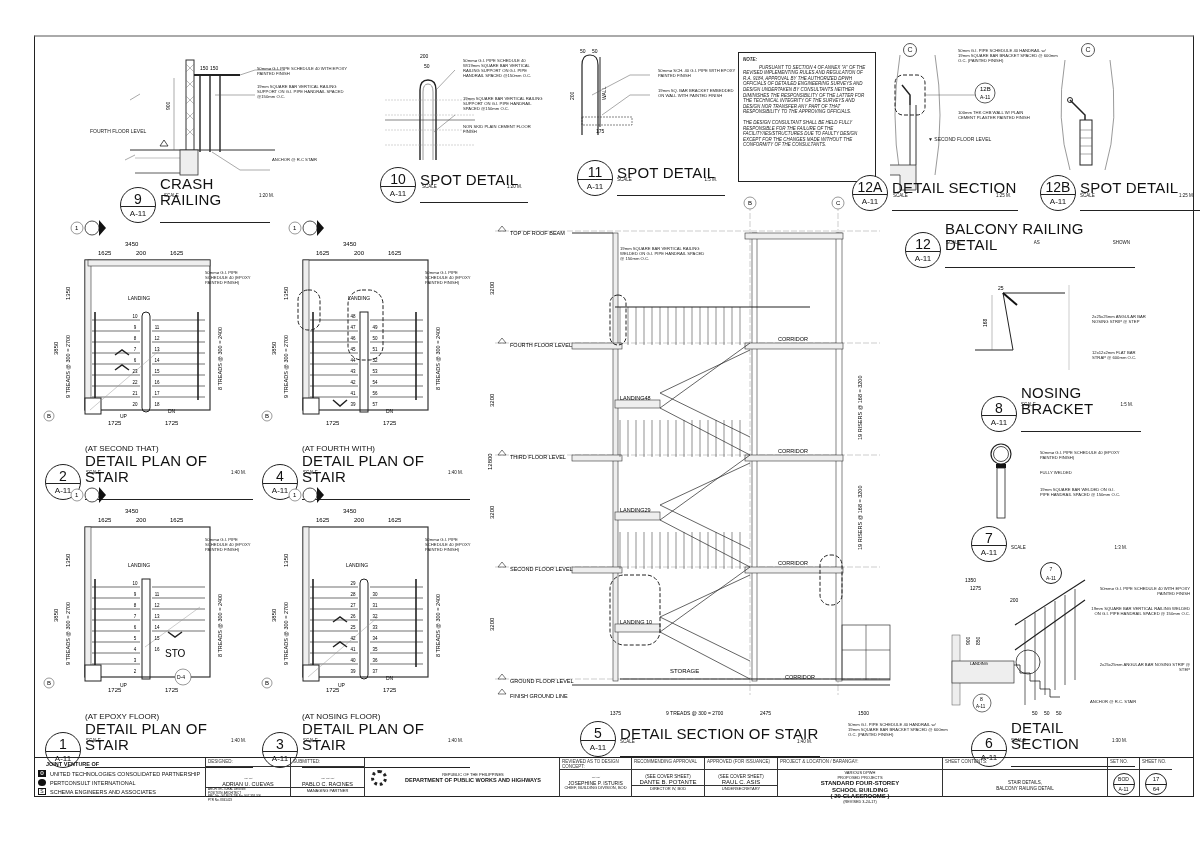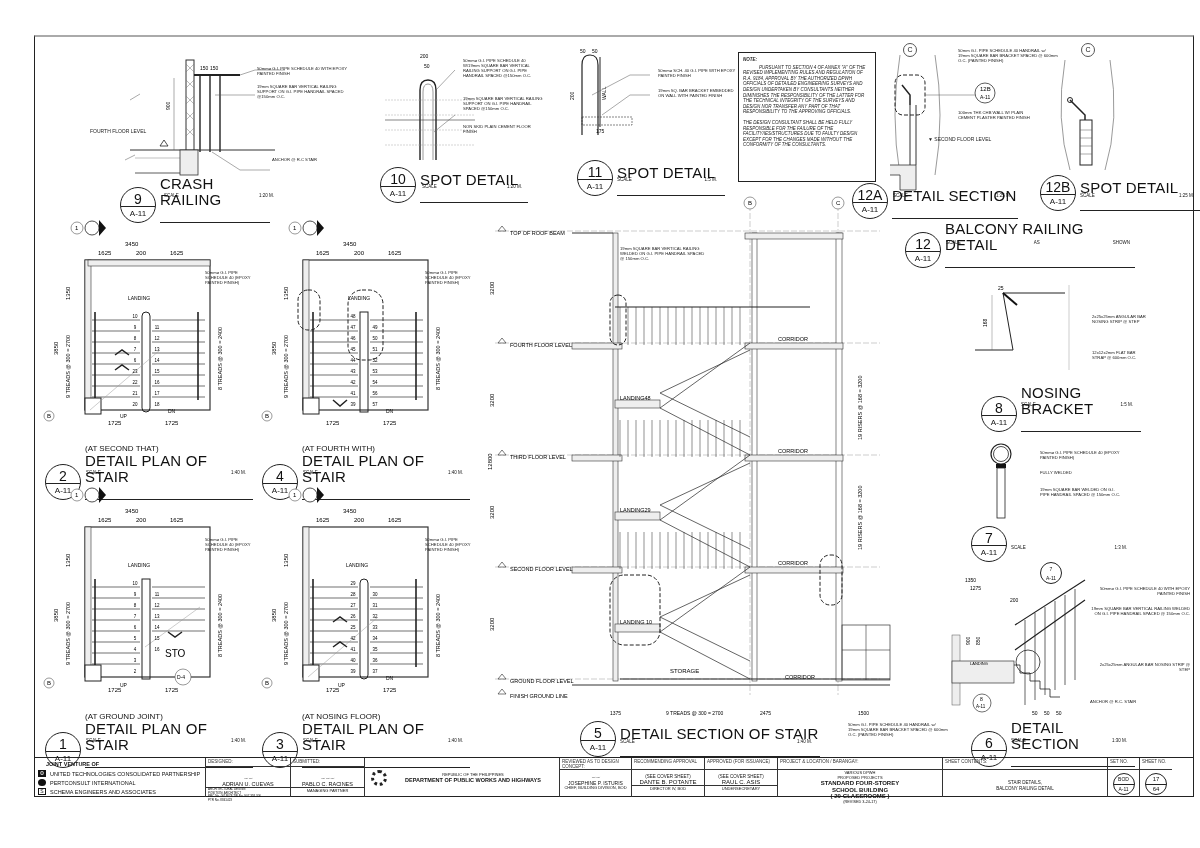--- a/index.html
+++ b/index.html
@@ -147,21 +147,21 @@
 <div class="lbl" style="left:958px;top:48px;width:100px">50mm G.I. PIPE SCHEDULE 40 HANDRAIL w/ 19mm SQUARE BAR BRACKET SPACED @ 600mm O.C. (PAINTED FINISH)</div>
 <div class="lbl" style="left:958px;top:110px;width:80px">100mm THK CHB WALL W/ PLAIN CEMENT PLASTER PAINTED FINISH</div>
 <div class="lvl" style="left:928px;top:136px">▼ <span>SECOND FLOOR LEVEL</span></div>
 <svg width="80" height="120" style="left:1055px;top:60px" viewBox="0 0 80 120">
   <path d="M10 0 Q0 60 15 110 M55 0 Q65 60 50 110" stroke="#555" stroke-width=".6" fill="none"></path>
   <path d="M15 40 L30 55 L30 60" stroke="#222" stroke-width="1.5" fill="none"></path>
   <circle cx="15" cy="40" r="2.5" fill="none" stroke="#222"></circle>
   <rect x="25" y="60" width="12" height="45" fill="none" stroke="#222" stroke-width="1"></rect>
   <path d="M25 70 H37 M25 78 H37 M25 86 H37 M25 94 H37" stroke="#555" stroke-width=".5"></path>
 </svg>
-<div class="tbtitle" style="left:852px;top:183px">
+<div class="tbtitle" style="left:852px;top:175px">
   <div class="bubble">
       <div class="n">12A</div>
       <div class="s">A-11</div>
     </div>
   <div class="ttext" style="width:126px">
       <div class="main">DETAIL SECTION</div>
     </div>
 </div>
 <div class="abs" style="left:893px;top:193px;width:118px;font-size:4.5px;display:flex;justify-content:space-between">
     <span>SCALE</span>
@@ -423,21 +423,21 @@
   <circle cx="52" cy="8" r="7" fill="#fff" stroke="#222" stroke-width=".8"></circle>
     <path d="M59 0 L66 8 L59 16 Z" fill="#111"></path>
 </svg>
 <div class="lbl" style="left:205px;top:537px;width:55px">50mmø G.I. PIPE SCHEDULE 40 (EPOXY PAINTED FINISH)</div>
 <div class="tbtitle" style="left:45px;top:712px">
   <div class="bubble">
       <div class="n">1</div>
       <div class="s">A-11</div>
     </div>
   <div class="ttext" style="width:168px">
-      <div class="sub">(AT GROUND JOINT)</div>
+      <div class="sub">(AT EPOXY FLOOR)</div>
       <div class="main">DETAIL PLAN OF STAIR</div>
     </div>
 </div>
 <div class="abs" style="left:86px;top:738px;width:160px;font-size:4.5px;display:flex;justify-content:space-between">
     <span>SCALE</span>
     <span>1:40 M.</span>
   </div>
 
 <svg width="220" height="210" style="left:258px;top:487px" viewBox="0 0 220 210">
   <rect x="45" y="40" width="125" height="150" fill="none" stroke="#333" stroke-width="1.2"></rect>

